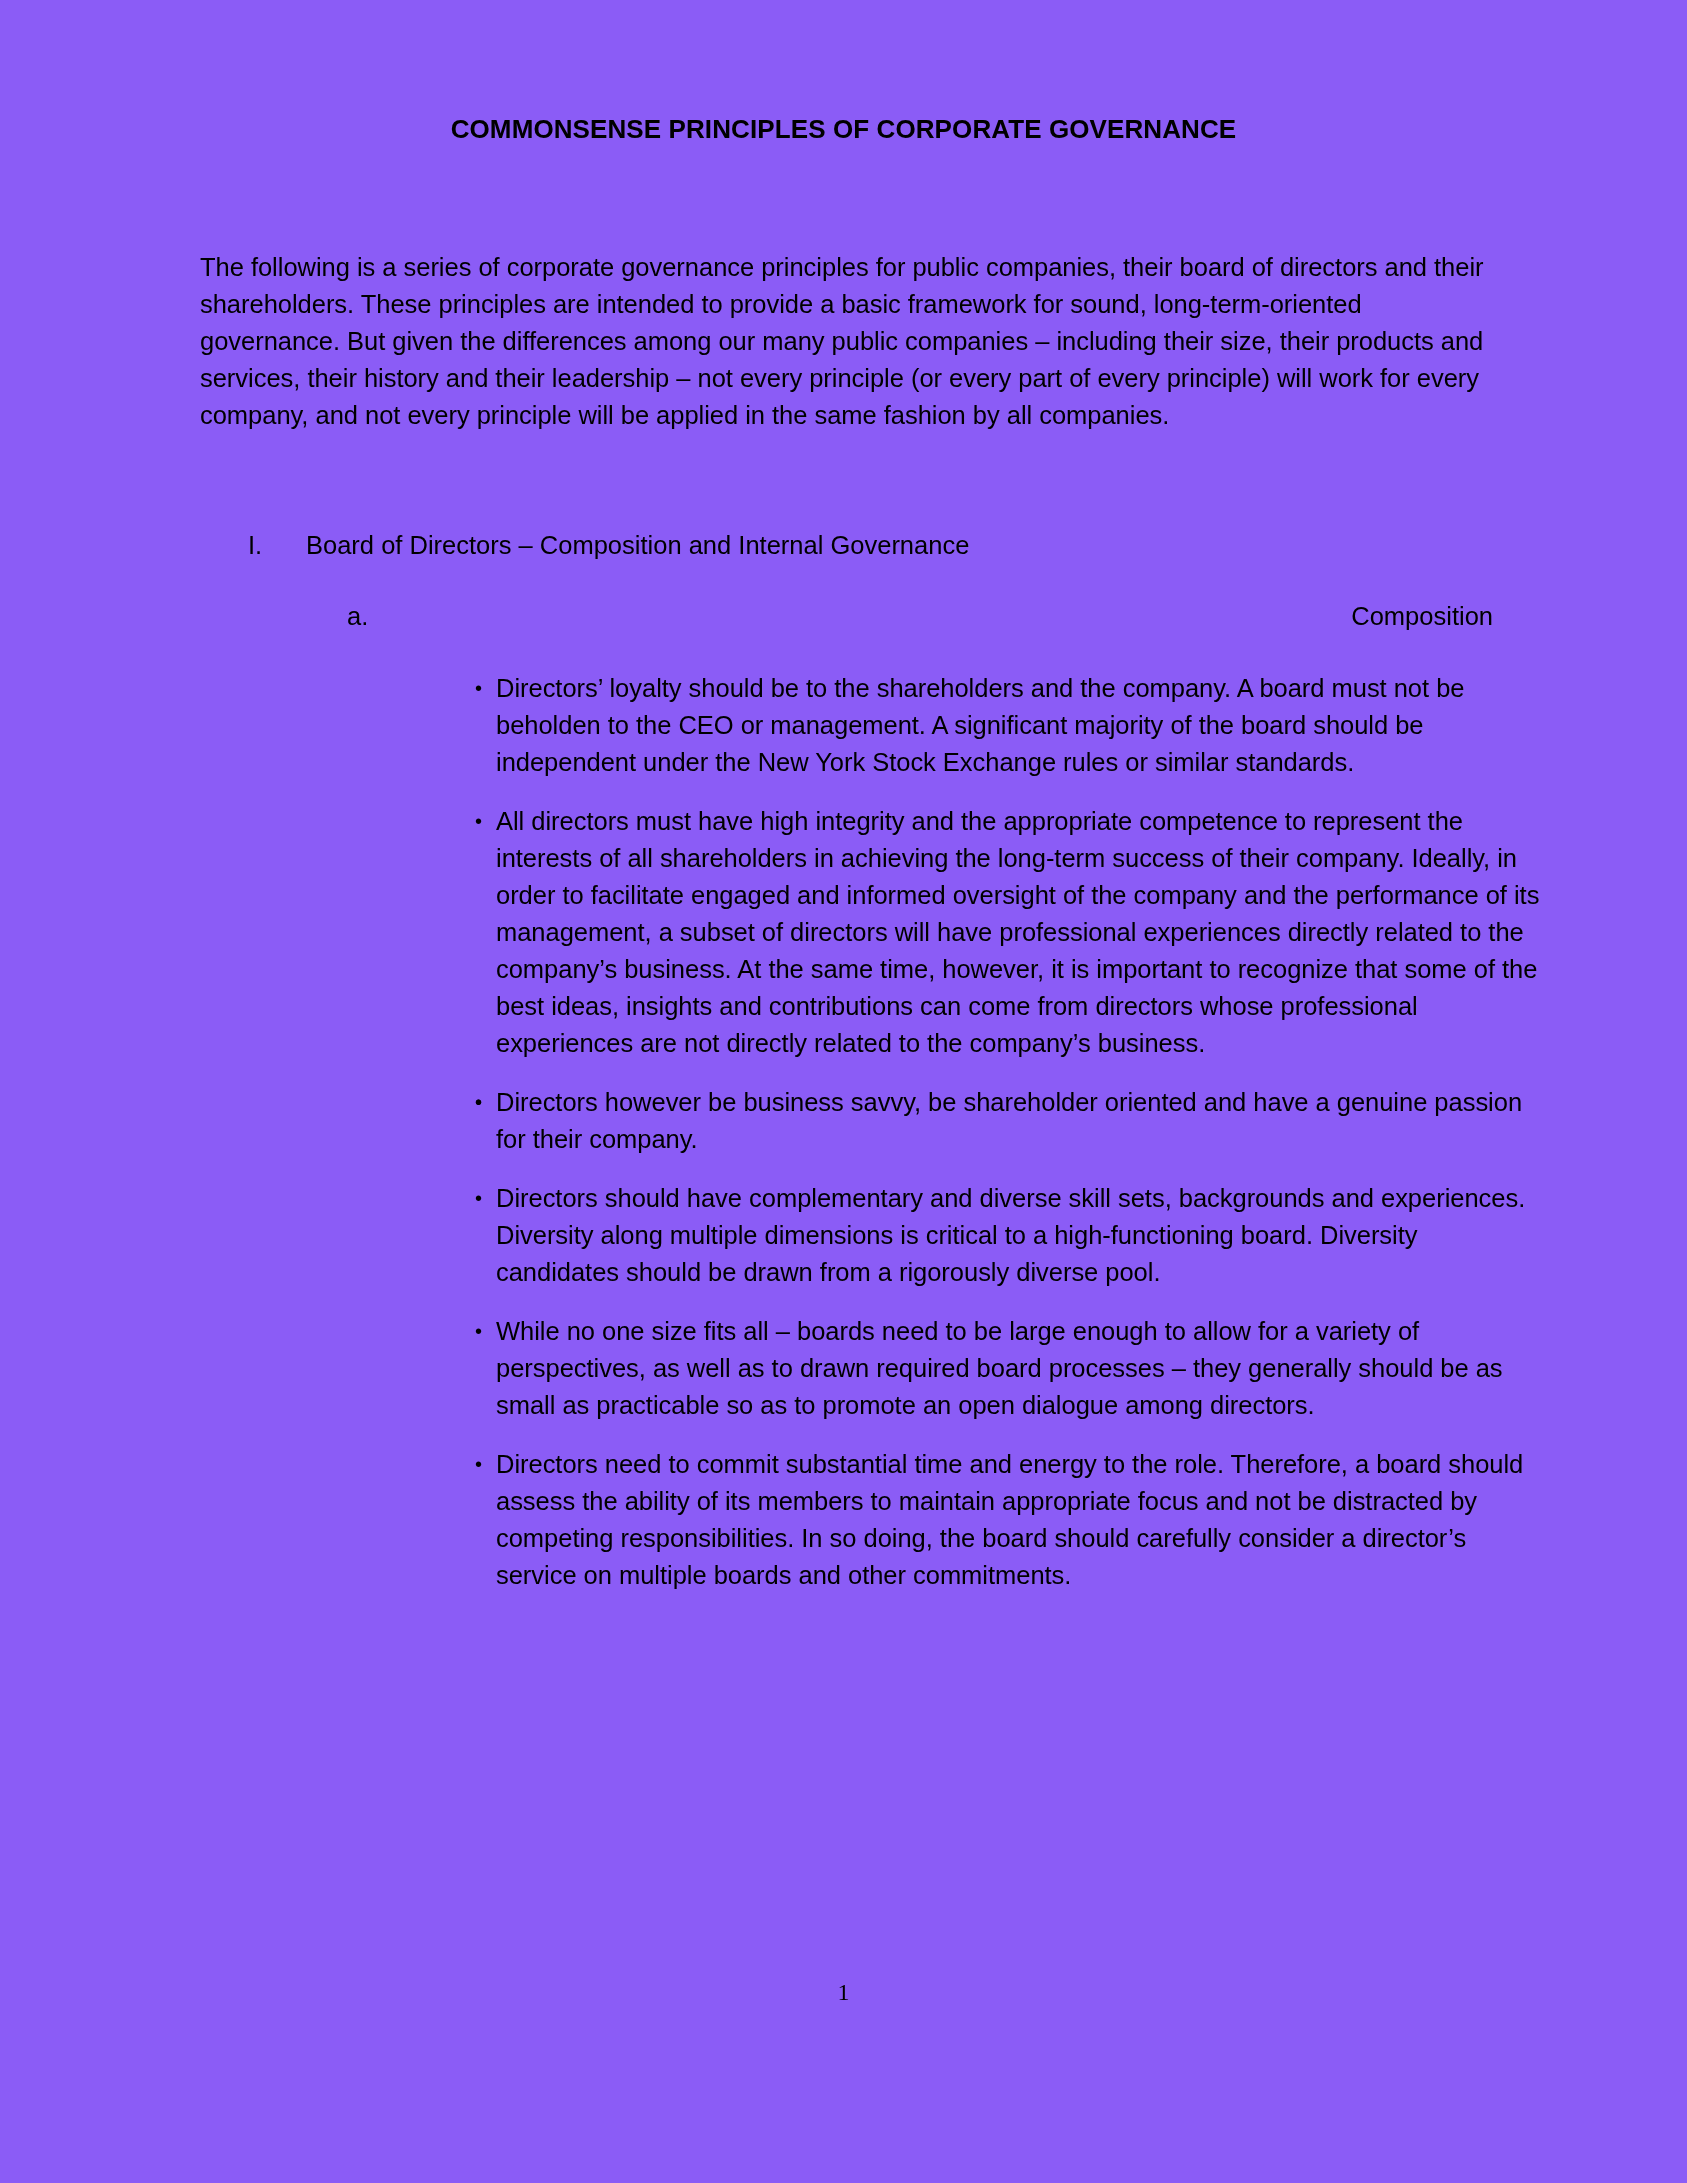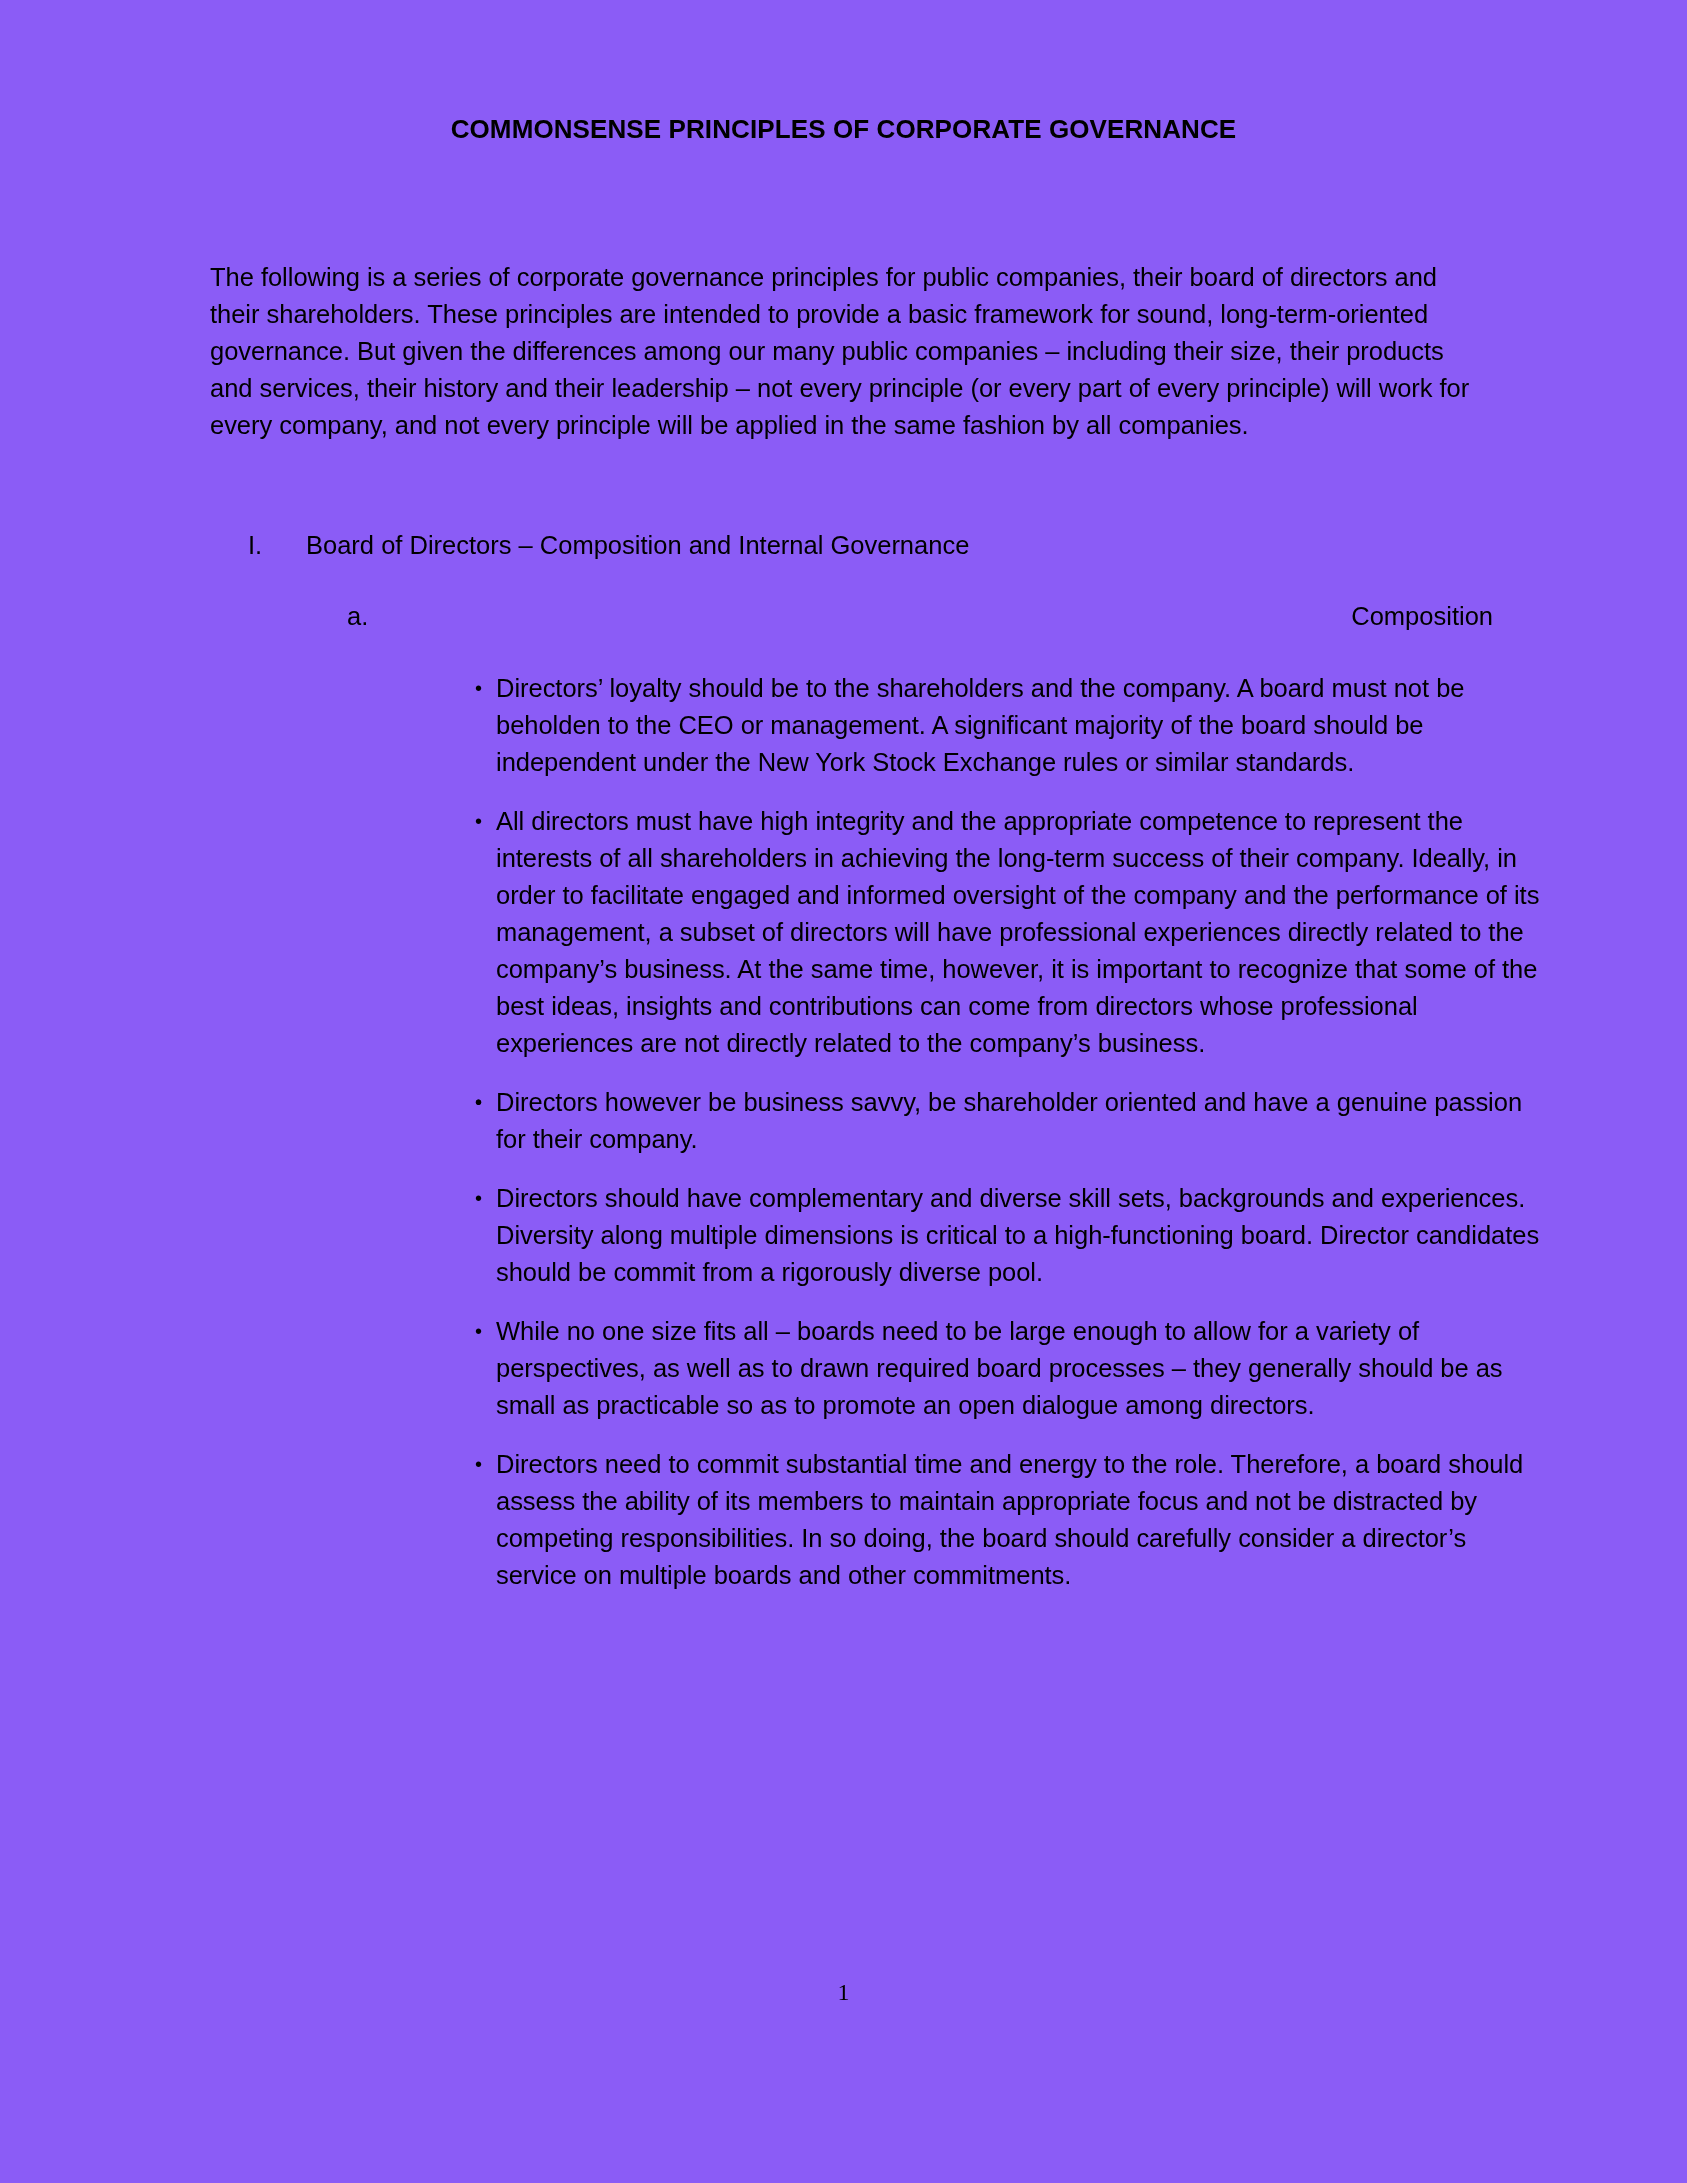--- a/index.html
+++ b/index.html
@@ -44,21 +44,21 @@
     position: absolute;
     top: 249px;
     left: 200px;
     width: 1293px;
   }
 
   .intro-para {
     font-size: 25.5px;
     line-height: 37px;
     text-align: left;
-    margin: 10px;
+    margin: 0;
     letter-spacing: -0.03px;
   }
 
   
   .roman-item {
     position: absolute;
     top: 527px;
     left: 200px;
     width: 1293px;
     font-size: 25.5px;
@@ -174,21 +174,21 @@
       </li>
       <li class="bullet-item">
         <span class="bullet-glyph">•</span>
       </li>
       <li class="bullet-item">
         <span class="bullet-glyph">•</span>
         <span class="bullet-text">Directors however be business savvy, be shareholder oriented and have a genuine passion for their company.</span>
       </li>
       <li class="bullet-item">
         <span class="bullet-glyph">•</span>
-        <span class="bullet-text">Directors should have complementary and diverse skill sets, backgrounds and experiences. Diversity along multiple dimensions is critical to a high-functioning board. Director candidates should be commit from a rigorously diverse pool.</span>
+        <span class="bullet-text">Directors should have complementary and diverse skill sets, backgrounds and experiences. Diversity along multiple dimensions is critical to a high-functioning board. Diversity candidates should be drawn from a rigorously diverse pool.</span>
       </li>
       <li class="bullet-item">
         <span class="bullet-glyph">•</span>
         <span class="bullet-text">While no one size fits all – boards need to be large enough to allow for a variety of perspectives, as well as to drawn required board processes – they generally should be as small as practicable so as to promote an open dialogue among directors.</span>
       </li>
       <li class="bullet-item">
         <span class="bullet-glyph">•</span>
         <span class="bullet-text">Directors need to commit substantial time and energy to the role. Therefore, a board should assess the ability of its members to maintain appropriate focus and not be distracted by competing responsibilities. In so doing, the board should carefully consider a director’s service on multiple boards and other commitments.</span>
       </li>
     </ul>

